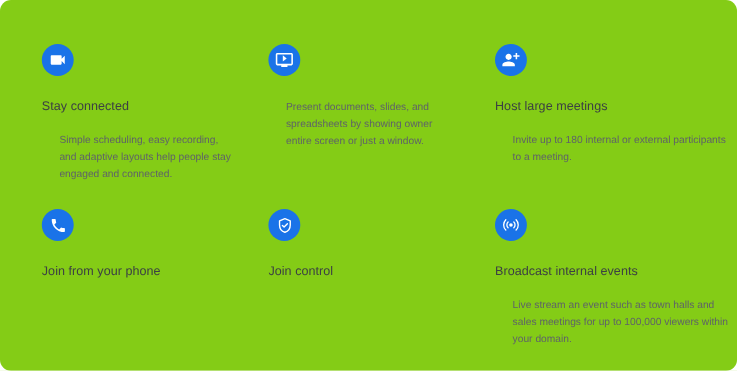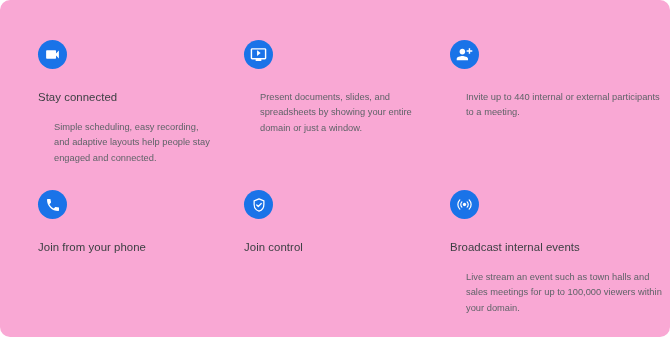--- a/index.html
+++ b/index.html
@@ -11,21 +11,21 @@
     width: 670px;
     height: 337px;
     overflow: hidden;
     font-family: "Liberation Sans", sans-serif;
     -webkit-font-smoothing: antialiased;
   }
   #page {
     position: relative;
     width: 670px;
     height: 337px;
-    background: #f9a8d4;
+    background: #84cc16;
     border-radius: 10px;
     box-sizing: border-box;
     overflow: hidden;
   }
   #feature-grid {
     position: absolute;
     left: 38px;
     top: 40px;
     width: 616px;
     display: grid;
@@ -93,31 +93,32 @@
       <div class="feature-body">Simple scheduling, easy recording, and adaptive layouts help people stay engaged and connected.</div>
     </div>
 
     <div class="feature-card col-2">
       <div class="feature-icon-circle">
         <svg width="17" height="17" viewBox="0 0 24 24" aria-hidden="true">
           <path fill="#ffffff" d="M21 3H3c-1.1 0-2 .9-2 2v12c0 1.1.9 2 2 2h5v2h8v-2h5c1.1 0 2-.9 2-2V5c0-1.1-.9-2-2-2zm0 14H3V5h18v12z"></path>
           <path fill="#ffffff" d="M10 14l5-4-5-4v8z"></path>
         </svg>
       </div>
-      <div class="feature-body">Present documents, slides, and spreadsheets by showing your entire domain or just a window.</div>
+      <div class="feature-body">Present documents, slides, and spreadsheets by showing owner entire screen or just a window.</div>
     </div>
 
     <div class="feature-card col-3">
       <div class="feature-icon-circle">
         <svg width="17" height="17" viewBox="0 0 24 24" aria-hidden="true">
           <path fill="#ffffff" d="M9 12c2.21 0 4-1.79 4-4s-1.79-4-4-4-4 1.79-4 4 1.79 4 4 4zm0 2c-2.67 0-8 1.34-8 4v2h16v-2c0-2.66-5.33-4-8-4z"></path>
           <path fill="#ffffff" d="M20 6v-3h-2v3h-3v2h3v3h2v-3h3v-2h-3z"></path>
         </svg>
       </div>
-      <div class="feature-body">Invite up to 440 internal or external participants to a meeting.</div>
+      <div class="feature-title">Host large meetings</div>
+      <div class="feature-body">Invite up to 180 internal or external participants to a meeting.</div>
     </div>
 
     <div class="feature-card col-1">
       <div class="feature-icon-circle">
         <svg width="16" height="16" viewBox="0 0 24 24" aria-hidden="true">
           <path fill="#ffffff" d="M6.62 10.79c1.44 2.83 3.76 5.14 6.59 6.59l2.2-2.2c.27-.27.67-.36 1.02-.24 1.12.37 2.33.57 3.57.57.55 0 1 .45 1 1V20c0 .55-.45 1-1 1-9.39 0-17-7.61-17-17 0-.55.45-1 1-1h3.5c.55 0 1 .45 1 1 0 1.25.2 2.45.57 3.57.11.35.03.74-.25 1.02l-2.2 2.2z"></path>
         </svg>
       </div>
       <div class="feature-title">Join from your phone</div>
     </div>

